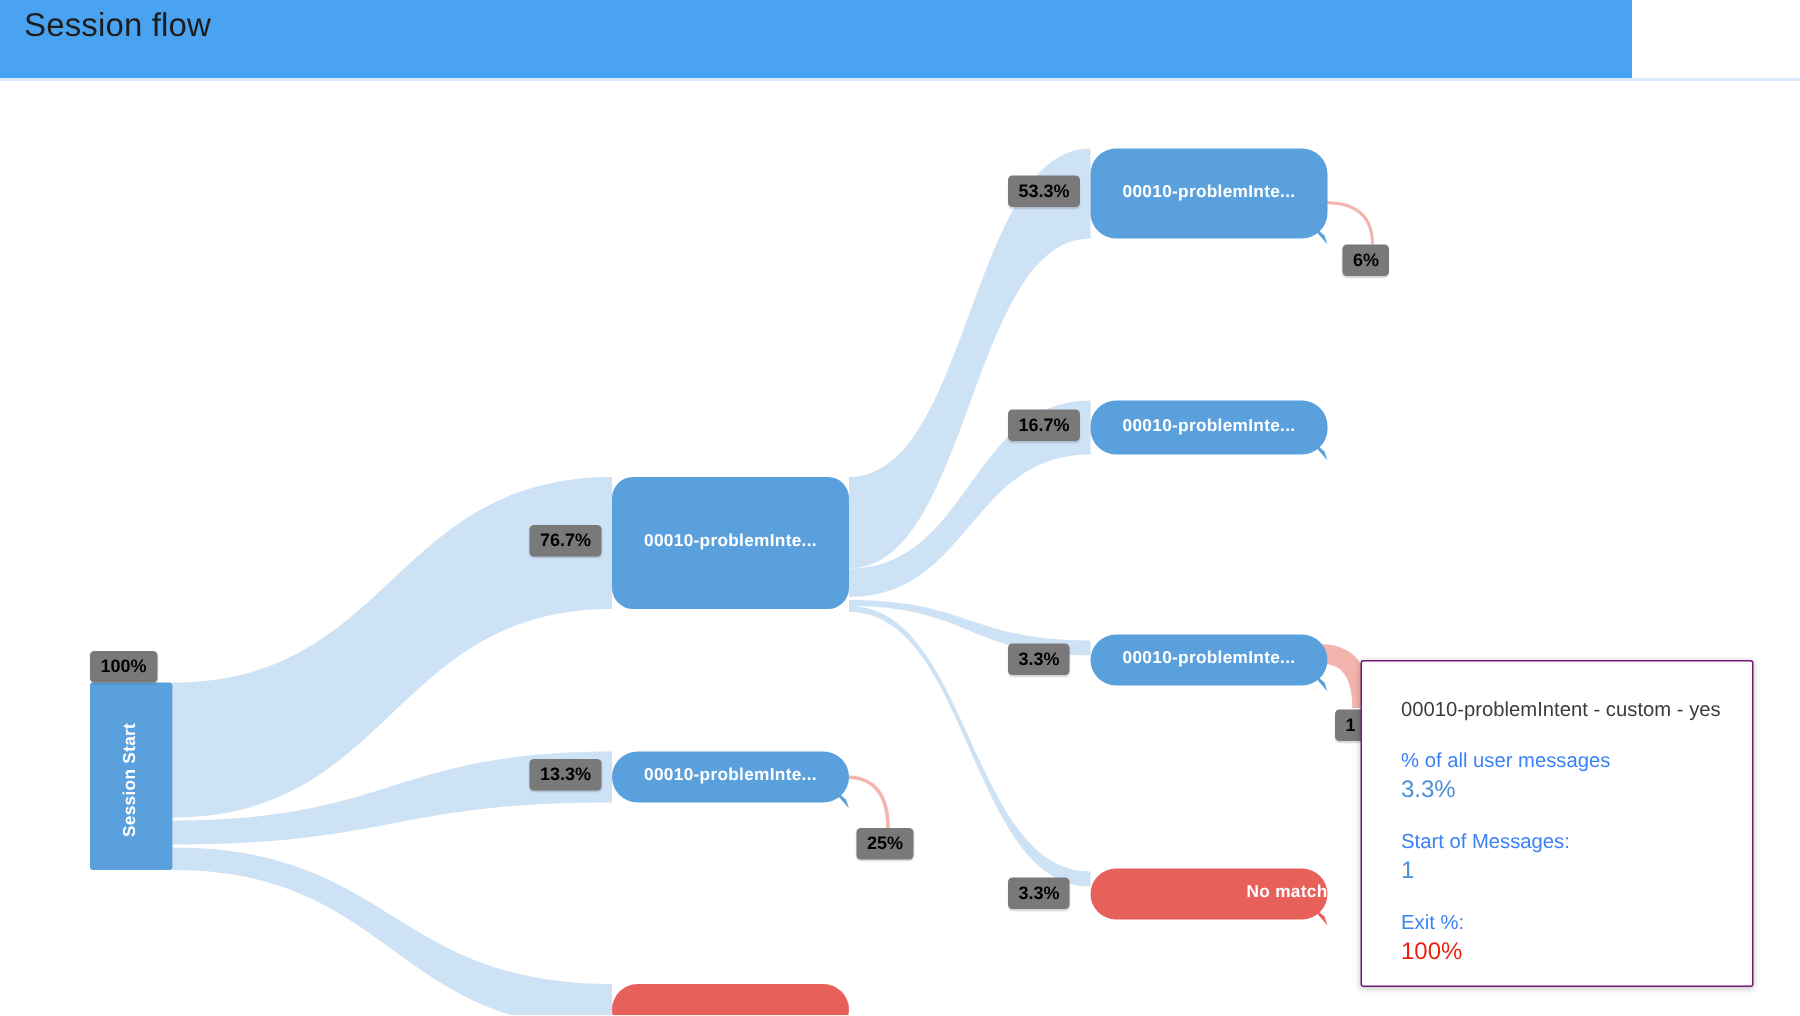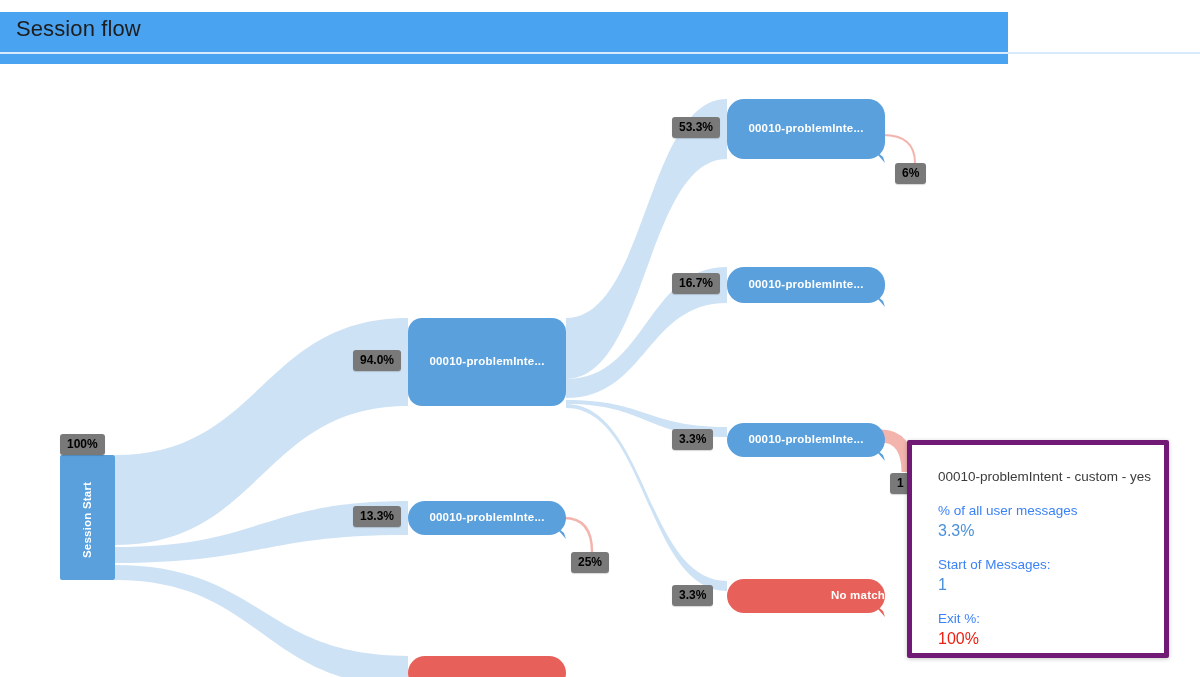--- a/index.html
+++ b/index.html
@@ -11,22 +11,22 @@
   #app {
     position: relative;
     width: 1200px;
     height: 677px;
     overflow: hidden;
     background: #ffffff;
   }
   
   #header {
     position: absolute;
-    left: 0; top: 12px;
-    width: 1008px;
+    left: 0; top: 0;
+    width: 1088px;
     height: 52px;
     background: #4aa3f0;
     box-sizing: border-box;
   }
   #header-title {
     position: absolute;
     left: 16px;
     top: 4px;
     font-size: 22px;
     color: #1d1d1d;
@@ -77,21 +77,21 @@
     box-shadow: 0 1px 1px rgba(0,0,0,0.16);
   }
   
   #tooltip {
     position: absolute;
     left: 907px;
     top: 440px;
     width: 262px;
     height: 218px;
     background: #ffffff;
-    border: 5px solid #701a75;
+    border: 1px solid #701a75;
     border-radius: 2px;
     box-shadow: 0 1px 4px rgba(0,0,0,0.22);
     box-sizing: border-box;
     padding: 24px 22px 0 26px;
   }
   #tooltip .tt-title {
     font-size: 13.5px;
     color: #3c3c3c;
     margin: 0 0 19px 0;
     white-space: nowrap;
@@ -153,21 +153,21 @@
         <div class="node-label vertical" style="left: 80.5px; top: 503.5px;">Session Start</div>
         <div class="node-label" style="left: 408px; top: 301px; width: 158px; text-align: center;">00010-problemInte...</div>
         <div class="node-label" style="left: 727px; top: 68px; width: 158px; text-align: center;">00010-problemInte...</div>
         <div class="node-label" style="left: 727px; top: 224px; width: 158px; text-align: center;">00010-problemInte...</div>
         <div class="node-label" style="left: 727px; top: 379px; width: 158px; text-align: center;">00010-problemInte...</div>
         <div class="node-label" style="left: 408px; top: 457px; width: 158px; text-align: center;">00010-problemInte...</div>
         <div class="node-label" style="left: 727px; top: 535px; width: 158px; text-align: right;">No match</div>
       </div>
     <div id="badges-layer">
         <div class="badge" style="left: 60px; top: 380px;">100%</div>
-        <div class="badge" style="left: 353px; top: 296px;">94.0%</div>
+        <div class="badge" style="left: 353px; top: 296px;">76.7%</div>
         <div class="badge" style="left: 353px; top: 452px;">13.3%</div>
         <div class="badge" style="left: 672px; top: 63px;">53.3%</div>
         <div class="badge" style="left: 672px; top: 219px;">16.7%</div>
         <div class="badge" style="left: 672px; top: 375px;">3.3%</div>
         <div class="badge" style="left: 672px; top: 531px;">3.3%</div>
         <div class="badge" style="left: 895px; top: 109px;">6%</div>
         <div class="badge" style="left: 571px; top: 498px; text-align: right;">25%</div>
         <div class="badge" style="left: 890px; top: 419px;">1</div>
       </div>
   </div>

